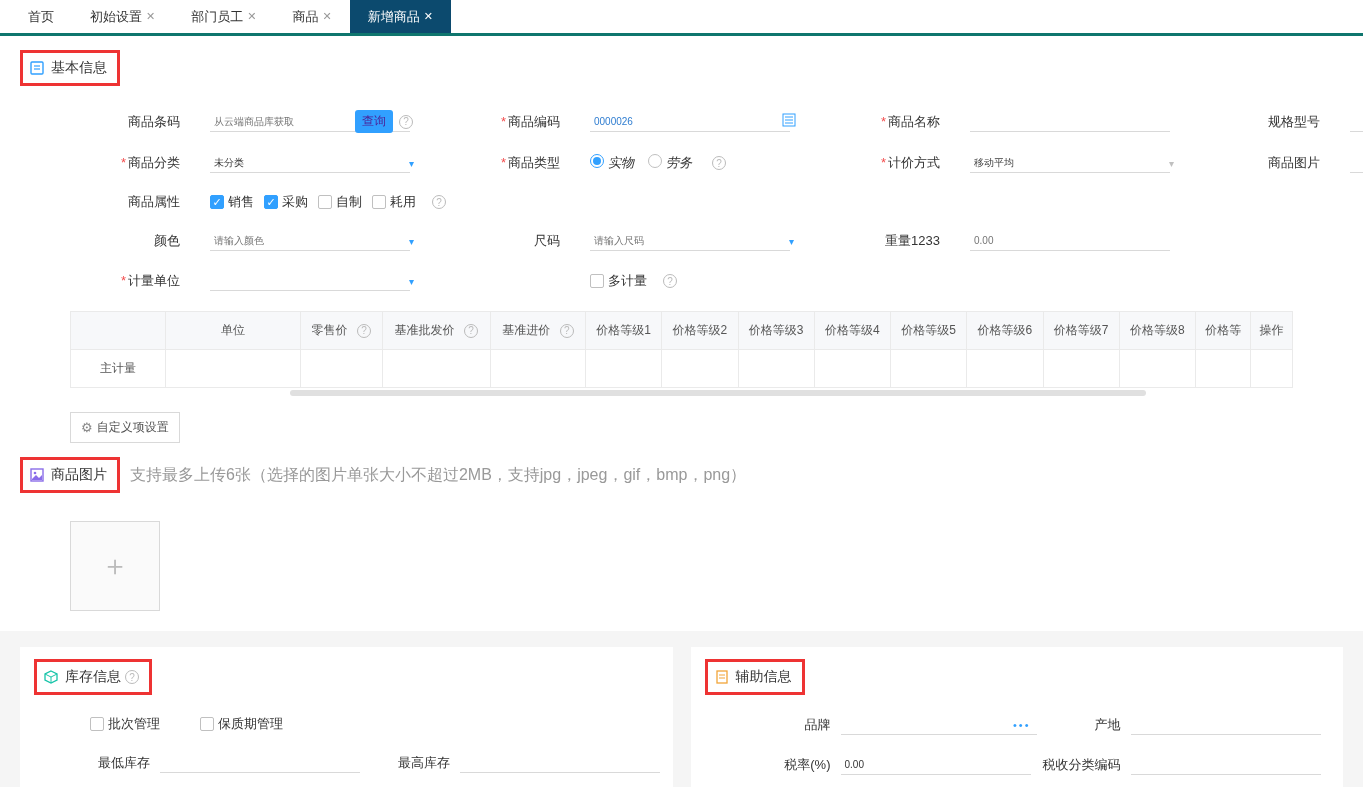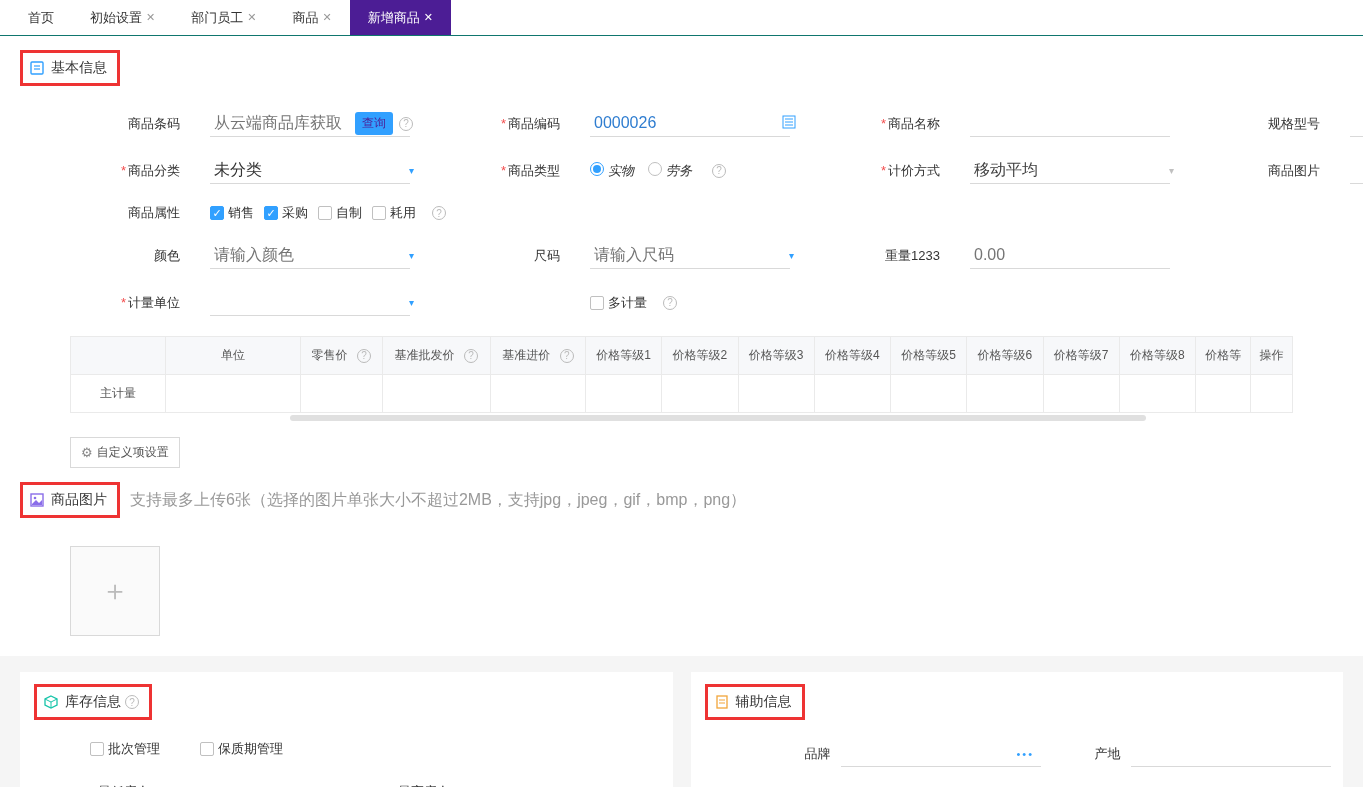--- a/index.html
+++ b/index.html
@@ -1,31 +1,31 @@
 <!DOCTYPE html>
 <html><head>
   <meta charset="utf-8">
   <style>
     * { margin: 0; padding: 0; box-sizing: border-box; }
     body { font-family: -apple-system, "PingFang SC", "Microsoft YaHei", sans-serif; font-size: 13px; color: #333; background: #f5f5f5; }
     .page { background: #fff; }
-    .tabs { display: flex; border-bottom: 1px solid #0f766e; padding: 0 10px; height: 36px; background:#fff;}
+    .tabs { display: flex; border-bottom: 3px solid #0f766e; padding: 0 10px; height: 36px; background:#fff;}
     .tab { padding: 0 18px; display:flex; align-items:center; cursor: pointer; color:#333; font-size:13px;}
     .tab .close { margin-left: 4px; color:#999; font-size:11px;}
-    .tab.active { background: #4c1d95; color: #fff; }
+    .tab.active { background: #0c4a6e; color: #fff; }
     .tab.active .close { color: #fff; }
     .content { background: #fff; padding: 0 20px 20px 20px; }
     .section-head { display:flex; align-items:center; padding: 14px 0; font-size: 14px; color:#333;}
     .section-head .icon { width:16px; height:16px; margin-right:6px; display:inline-flex; align-items:center; justify-content:center; color:#31a0ff; }
     .redbox { border: 3px solid #e33; display:inline-flex; align-items:center; padding:6px 10px 6px 6px; }
     .form { display:grid; grid-template-columns: 150px 210px 130px 210px 130px 210px 130px 210px; column-gap: 0; row-gap: 22px; padding: 10px 20px; align-items:center;gap:20px;}
     .label { text-align:right; padding-right: 10px; color:#333; font-size:13px;}
     .label .req { color:#f34d4d; margin-right:2px;}
     .field { display:flex; align-items:center; position:relative; }
-    .input { width: 200px; border:none; border-bottom:1px solid #d9d9d9; padding:4px 4px; font-size:16px; color:#333; outline:none;}
+    .input { width: 200px; border:none; border-bottom:1px solid #d9d9d9; padding:4px 4px; font-size:10px; color:#333; outline:none;}
     .input.blue { color:#2f7dd0; }
     .chevron { position:absolute; right:6px; color:#31a0ff; font-size:10px; pointer-events:none;}
     .chevron.gray{ color:#c0c0c0;}
     .btn-query { background:#31a0ff; color:#4c1d95; font-size:12px; padding:3px 7px; border-radius:3px; border:none; cursor:pointer; margin-left:-55px;}
     .help { width:14px; height:14px; border:1px solid #bbb; border-radius:50%; font-size:10px; color:#bbb; display:inline-flex; align-items:center; justify-content:center; margin-left:6px; cursor:default;}
     .radio { display:inline-flex; align-items:flex-start; margin-right:14px; cursor:pointer;font-style:italic;}
     .radio .dot { width:14px; height:14px; border:1px solid #31a0ff; border-radius:50%; margin-right:4px; display:inline-flex; align-items:center; justify-content:center;}
     .radio.checked .dot::after{ content:''; width:8px; height:8px; background:#31a0ff; border-radius:50%;}
     .radio.unchecked .dot { border-color:#c0c0c0;}
     .check { display:inline-flex; align-items:center; margin-right:10px; cursor:pointer;}

